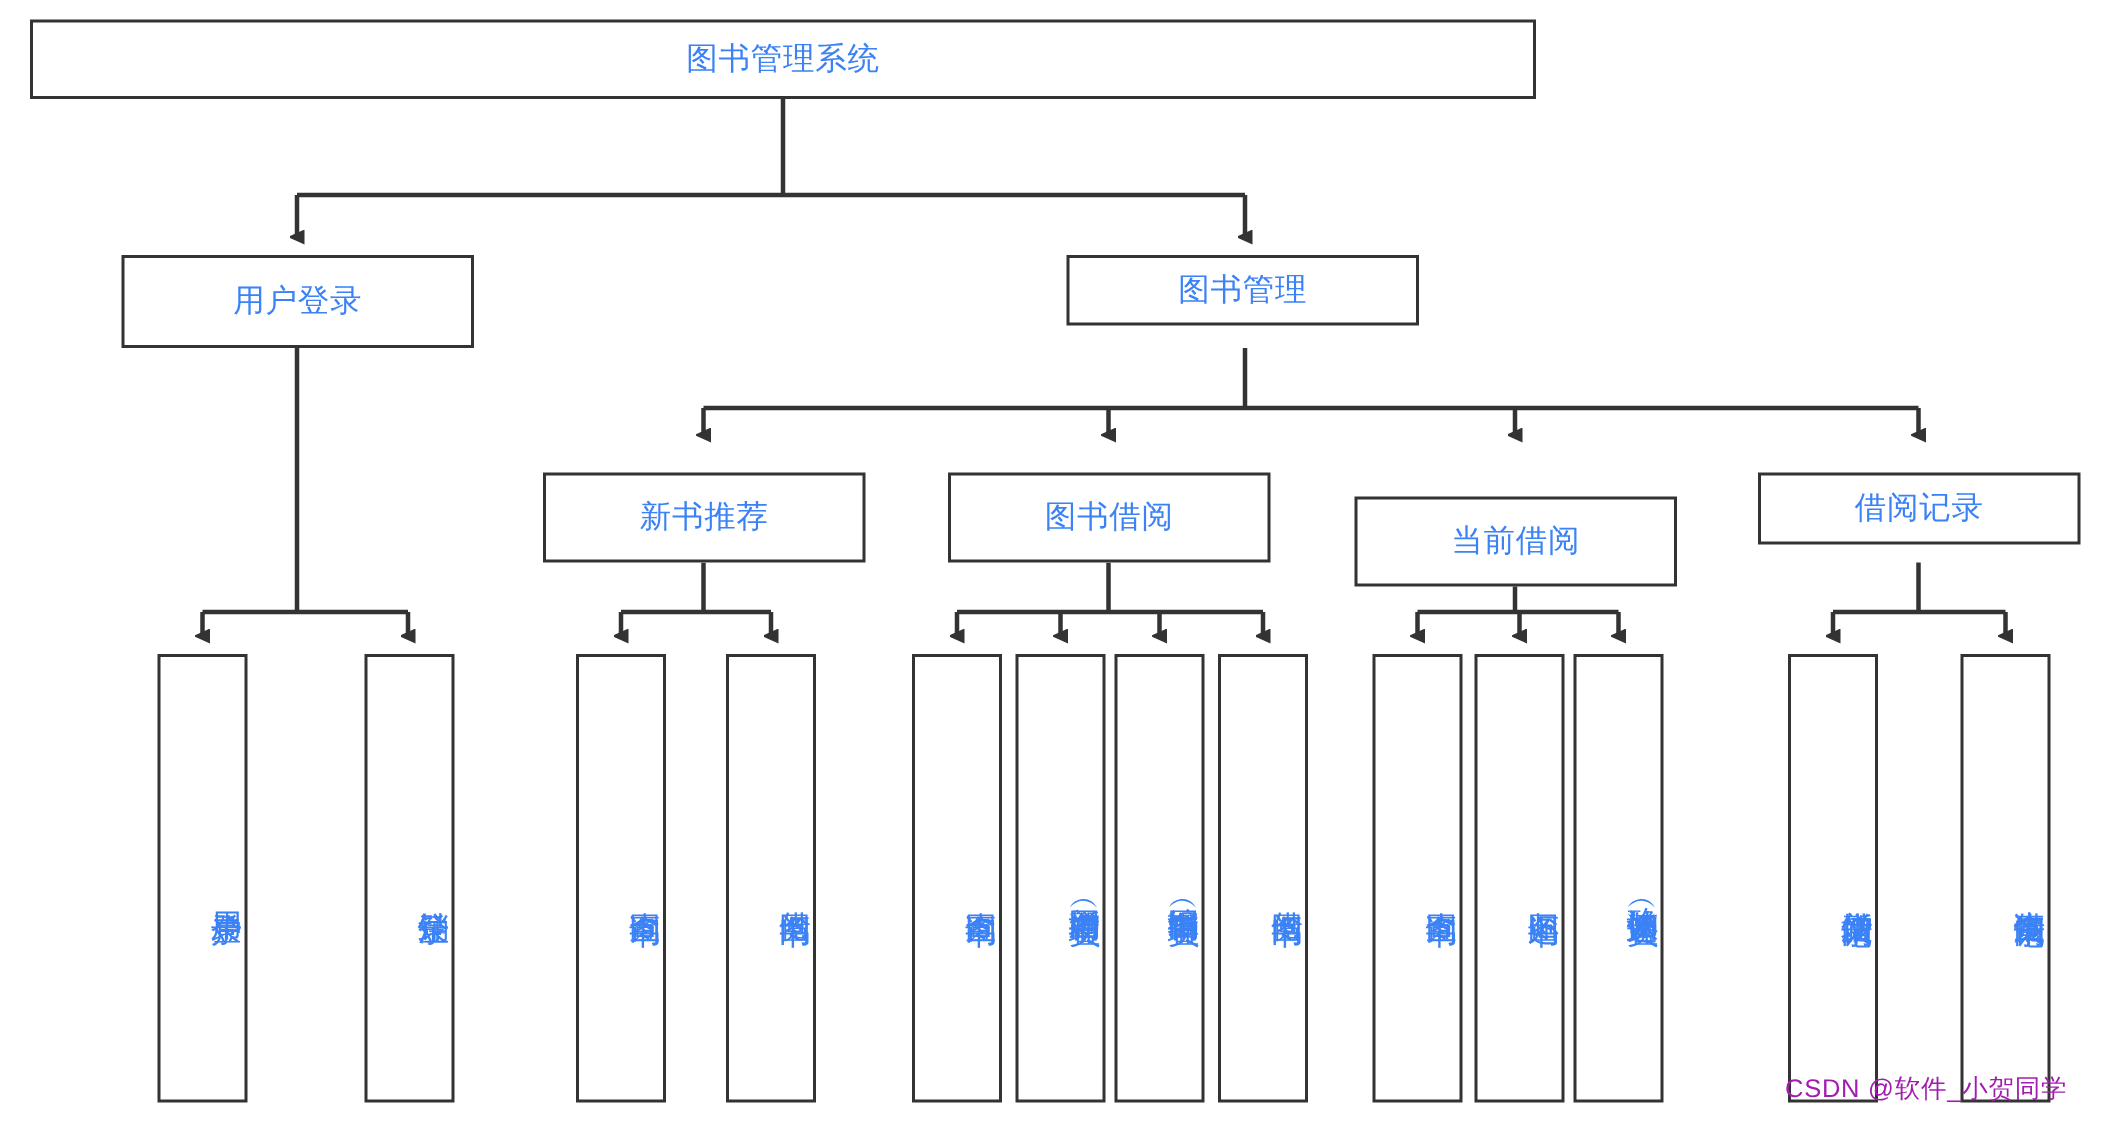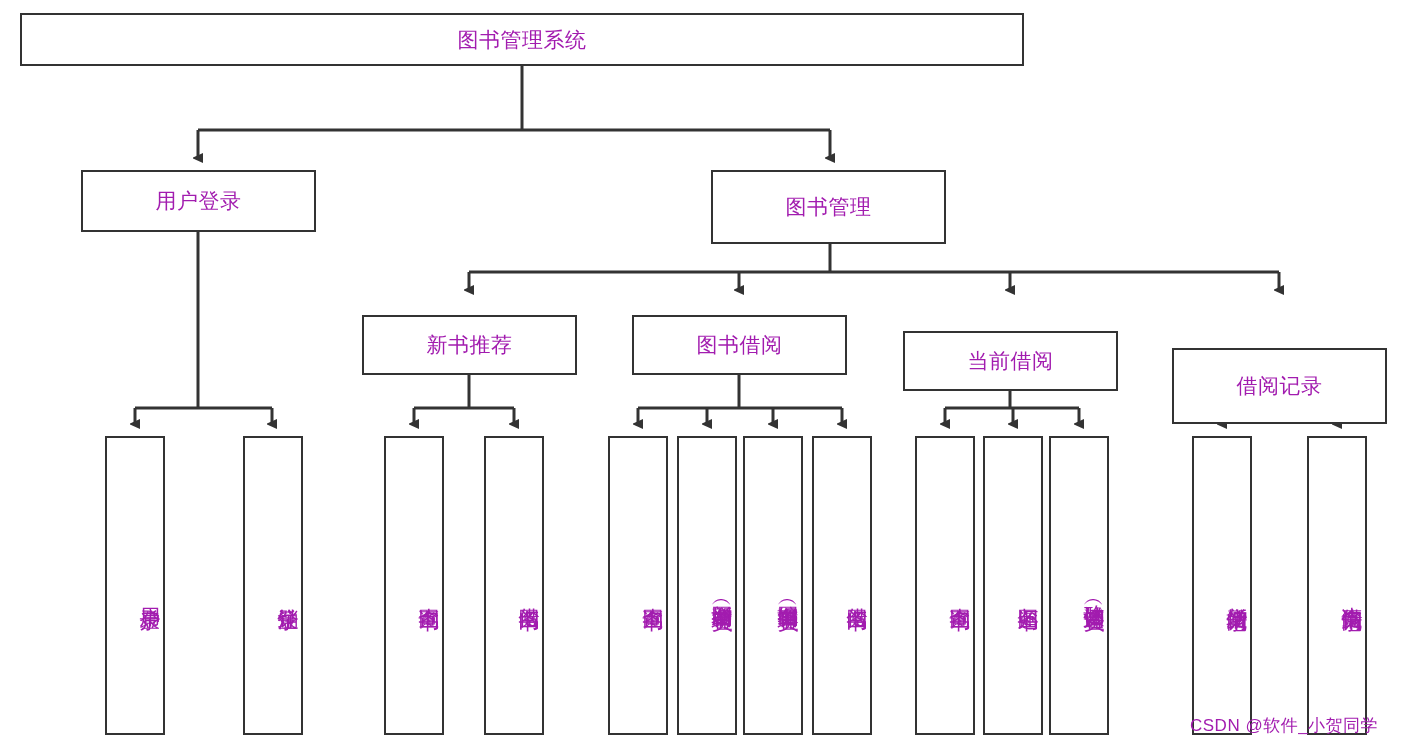--- a/index.html
+++ b/index.html
@@ -28,21 +28,21 @@
   }
   .node {
     position: absolute;
     box-sizing: border-box;
     border: 2px solid #333333;
     background: #ffffff;
     display: flex;
     align-items: center;
     justify-content: center;
     text-align: center;
-    color: #a21caf;
+    color: #3b82f6;
   }
   .node-h {
     font-size: 21px;
     line-height: 1.2;
     letter-spacing: 0.5px;
   }
   .node-v {
     writing-mode: vertical-rl;
     text-orientation: upright;
     font-size: 21px;
@@ -119,34 +119,34 @@
     </g>
   </svg>
 
   <div class="node node-h" style="left:20px; top:13px; width:1004px; height:53px;">
     <span>图书管理系统</span>
   </div>
 
   <div class="node node-h" style="left:81px; top:170px; width:235px; height:62px;">
     <span>用户登录</span>
   </div>
-  <div class="node node-h" style="left:711px; top:170px; width:235px; height:74px;">
+  <div class="node node-h" style="left:711px; top:170px; width:235px; height:47px;">
     <span>图书管理</span>
   </div>
 
   <div class="node node-h" style="left:362px; top:315px; width:215px; height:60px;">
     <span>新书推荐</span>
   </div>
   <div class="node node-h" style="left:632px; top:315px; width:215px; height:60px;">
     <span>图书借阅</span>
   </div>
   <div class="node node-h" style="left:903px; top:331px; width:215px; height:60px;">
     <span>当前借阅</span>
   </div>
-  <div class="node node-h" style="left:1172px; top:315px; width:215px; height:76px;margin-top:33px;">
+  <div class="node node-h" style="left:1172px; top:315px; width:215px; height:48px;">
     <span>借阅记录</span>
   </div>
 
   <div class="node node-v" style="left:105px; top:436px; width:60px; height:299px;">
     <span class="vtext">用户登录</span>
   </div>
   <div class="node node-v" style="left:243px; top:436px; width:60px; height:299px;">
     <span class="vtext">注销登录</span>
   </div>
 

